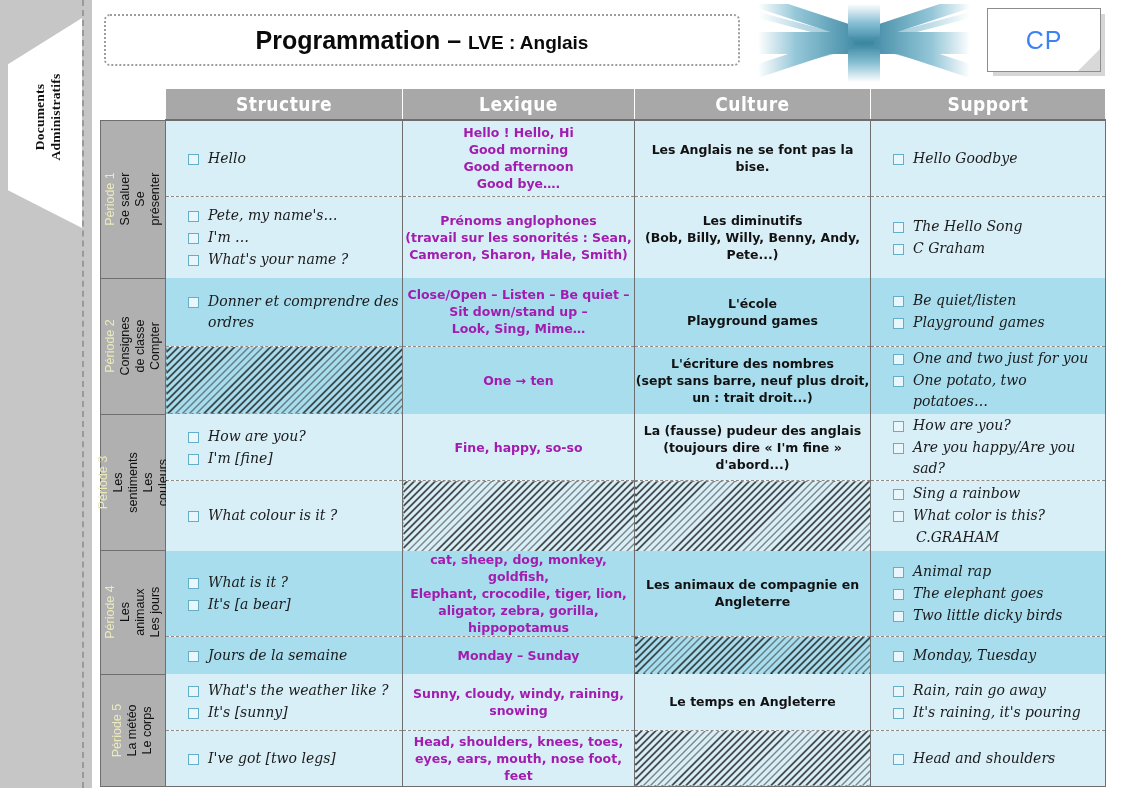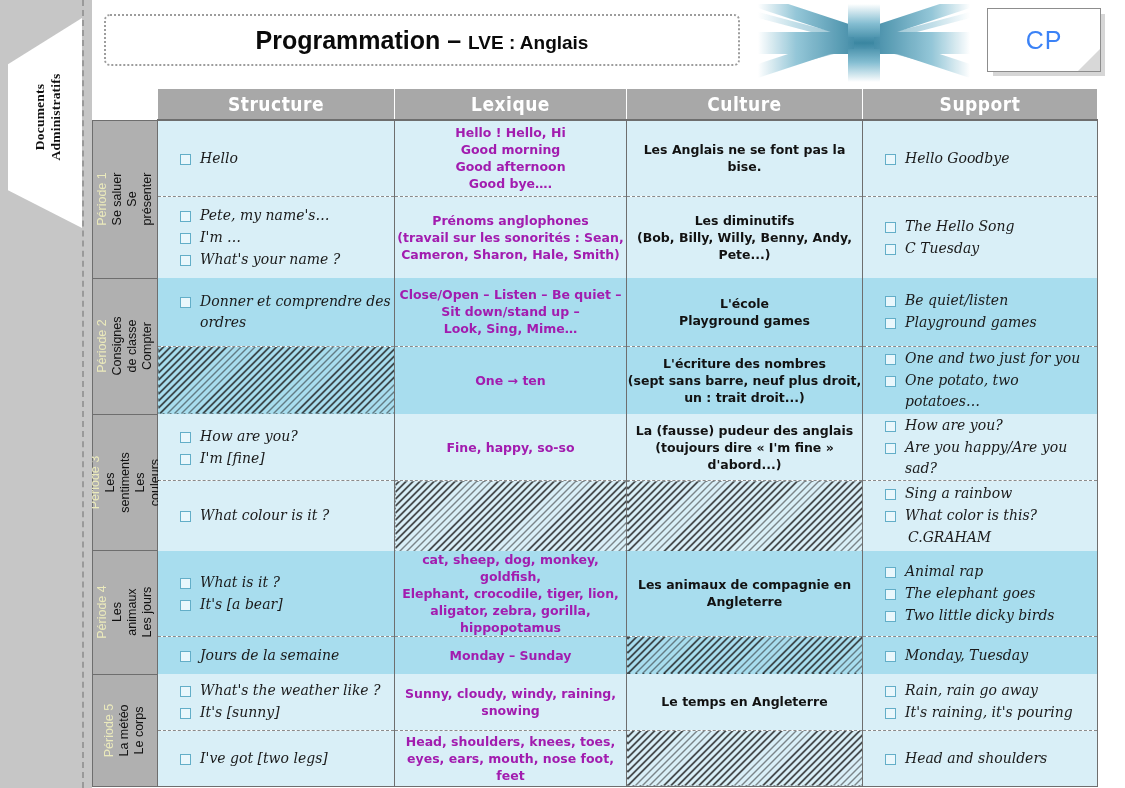--- a/index.html
+++ b/index.html
@@ -107,21 +107,21 @@
     position: absolute;
     right: 0; bottom: 0;
     width: 0; height: 0;
     border-left: 22px solid transparent;
     border-bottom: 22px solid #d8d8d8;
   }
 
   
   #table-wrap {
     position: absolute;
-    left: 92px; top: 88px;
+    left: 100px; top: 88px;
     width: 901px;
     height: 698px;
   }
   table.prog {
     border-collapse: collapse;
     table-layout: fixed;
     width: 1005px;
   }
   table.prog td, table.prog th { padding: 0; }
 
@@ -368,21 +368,21 @@
 Pete...)</div>
           </td>
           <td class="cell bg-light ">
             <div class="script pad-struct">
               <div class="line">
                 <span class="chk"></span>
                 <span class="txt">The Hello Song</span>
               </div>
               <div class="line">
                 <span class="chk"></span>
-                <span class="txt">C Tuesday</span>
+                <span class="txt">C Graham</span>
               </div>
             </div>
           </td>
         </tr>
         <tr style="height: 68px;">
           <td class="period" rowspan="2"><div class="period-rot"><div class="period-num">Période 2</div><div class="period-themes" style="white-space: pre-line;">Consignes de classe
 Compter</div></div></td>
           <td class="cell bg-dark subsplit">
             <div class="script pad-struct">
               <div class="line">

